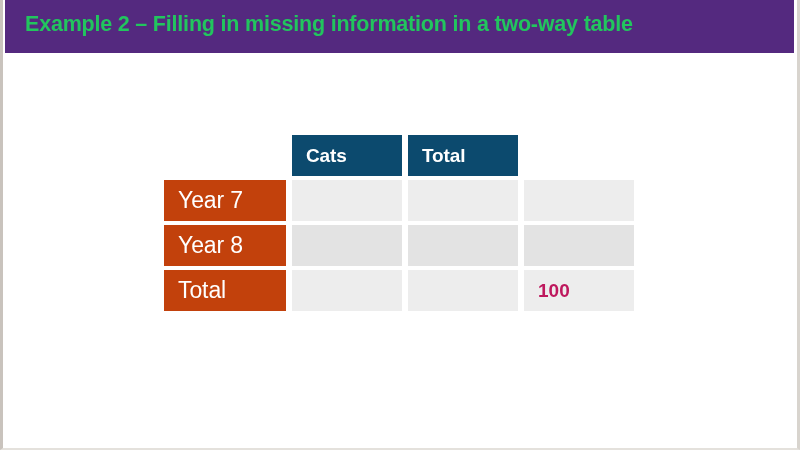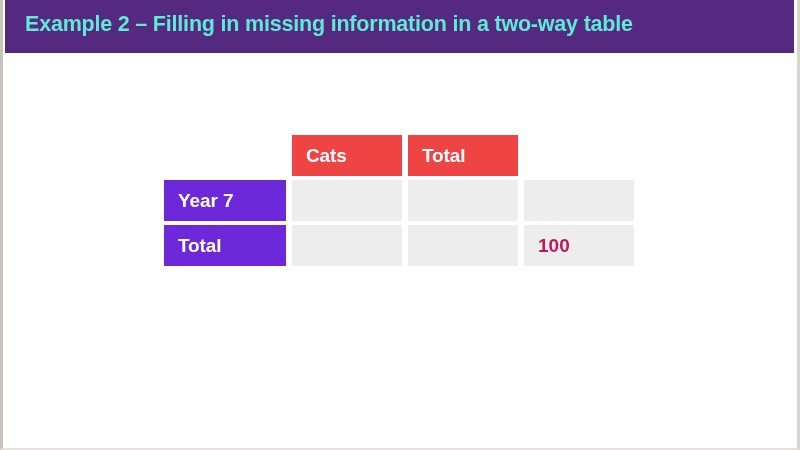--- a/index.html
+++ b/index.html
@@ -34,21 +34,21 @@
     width: 789px;
     height: 53px;
     background: #54297f;
     display: flex;
     align-items: center;
     box-sizing: border-box;
     padding-left: 20px;
     padding-bottom: 3px;
   }
   #title-text {
-    color: #5eead4;
+    color: #22c55e;
     font-size: 21.5px;
     font-weight: bold;
     letter-spacing: -0.2px;
     white-space: nowrap;
     line-height: 1;
   }
 
   
   #table-wrap {
     position: absolute;
@@ -64,24 +64,24 @@
   }
   .t-row:last-child { margin-bottom: 0; }
 
   .rowhead {
     width: 122px;
     flex: 0 0 122px;
     margin-right: 6px;
     box-sizing: border-box;
   }
   .rowhead.filled {
-    background: #6d28d9;
+    background: #c2410c;
     color: #ffffff;
-    font-size: 19px;
-    font-weight: bold;
+    font-size: 23px;
+    font-weight: normal;
     display: flex;
     align-items: center;
     padding-left: 14px;
     letter-spacing: -0.1px;
   }
   .rowhead.empty {
     background: transparent;
   }
 
   .cell {
@@ -91,21 +91,21 @@
     box-sizing: border-box;
     display: flex;
     align-items: center;
     padding-left: 14px;
     font-size: 19px;
     font-weight: bold;
   }
   .cell:last-child { margin-right: 0; }
 
   .cell.colhead {
-    background: #ef4444;
+    background: #0c4a6e;
     color: #ffffff;
     letter-spacing: -0.1px;
   }
   .cell.light  { background: #ededed; }
   .cell.mid    { background: #e3e3e3; }
 
   .val-orange { color: #be185d; }
 
   #header-row .cell,
   #header-row .rowhead { height: 41px; }
@@ -130,20 +130,26 @@
       <div class="cell colhead">Total</div>
     </div>
 
     <div class="t-row data-row">
       <div class="rowhead filled">Year 7</div>
       <div class="cell light"></div>
       <div class="cell light"></div>
       <div class="cell light"></div>
     </div>
 
+    <div class="t-row data-row">
+      <div class="rowhead filled">Year 8</div>
+      <div class="cell mid"></div>
+      <div class="cell mid"></div>
+      <div class="cell mid"></div>
+    </div>
 
     <div class="t-row data-row">
       <div class="rowhead filled">Total</div>
       <div class="cell light"></div>
       <div class="cell light"></div>
       <div class="cell light val-orange">100</div>
     </div>
 
   </div>
 </div>

